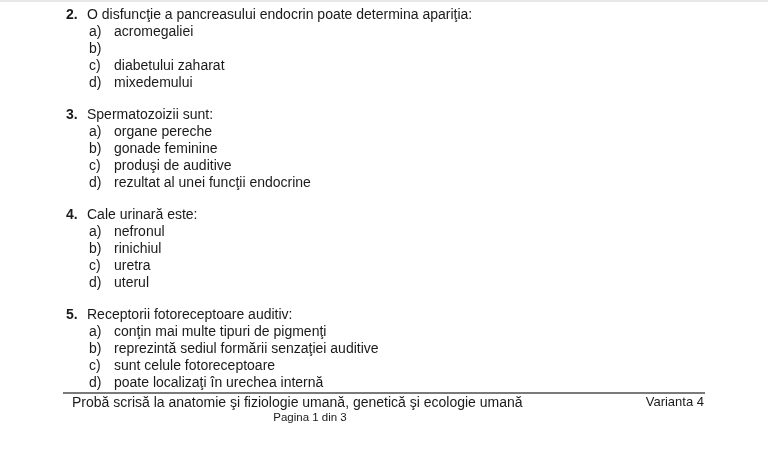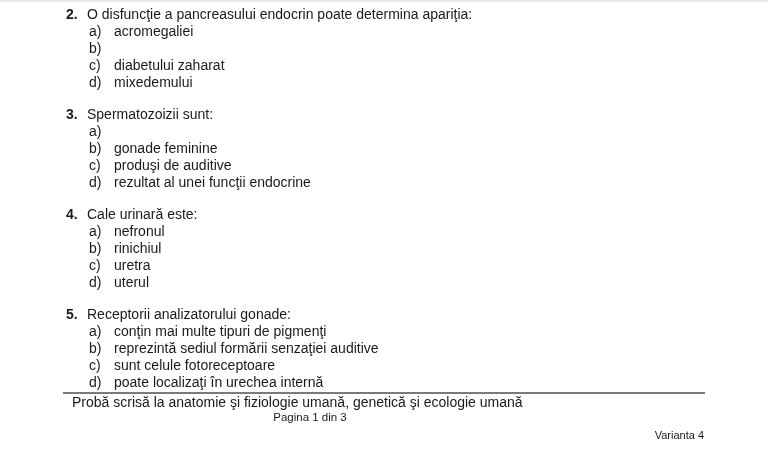--- a/index.html
+++ b/index.html
@@ -68,24 +68,23 @@
       left: 72px;
       top: 395px;
       font-size: 14px;
       line-height: 14px;
       white-space: nowrap;
     }
     .footer-right {
       position: absolute;
       right: 64px;
       top: 395px;
-      font-size: 11px;
+      font-size: 13px;
       line-height: 14px;
       white-space: nowrap;
-      margin-top: 33px;
     }
     .footer-page {
       position: absolute;
       left: 0;
       width: 620px;
       top: 410px;
       text-align: center;
       font-size: 11.5px;
       line-height: 14px;
       white-space: nowrap;
@@ -121,20 +120,21 @@
 </div>
 
 <div class="question" style="top:106px;">
   <div class="q-head">
     <span class="q-num">3.</span>
     <span class="q-text">Spermatozoizii sunt:</span>
   </div>
   <ul class="options">
     <li class="option">
       <span class="opt-letter">a)</span>
+      <span class="opt-text">organe pereche</span>
     </li>
     <li class="option">
       <span class="opt-letter">b)</span>
       <span class="opt-text">gonade feminine</span>
     </li>
     <li class="option">
       <span class="opt-letter">c)</span>
       <span class="opt-text">produşi de auditive</span>
     </li>
     <li class="option">
@@ -165,21 +165,21 @@
     <li class="option">
       <span class="opt-letter">d)</span>
       <span class="opt-text">uterul</span>
     </li>
   </ul>
 </div>
 
 <div class="question" style="top:306px;">
   <div class="q-head">
     <span class="q-num">5.</span>
-    <span class="q-text">Receptorii analizatorului gonade:</span>
+    <span class="q-text">Receptorii fotoreceptoare auditiv:</span>
   </div>
   <ul class="options">
     <li class="option">
       <span class="opt-letter">a)</span>
       <span class="opt-text">conţin mai multe tipuri de pigmenţi</span>
     </li>
     <li class="option">
       <span class="opt-letter">b)</span>
       <span class="opt-text">reprezintă sediul formării senzaţiei auditive</span>
     </li>

